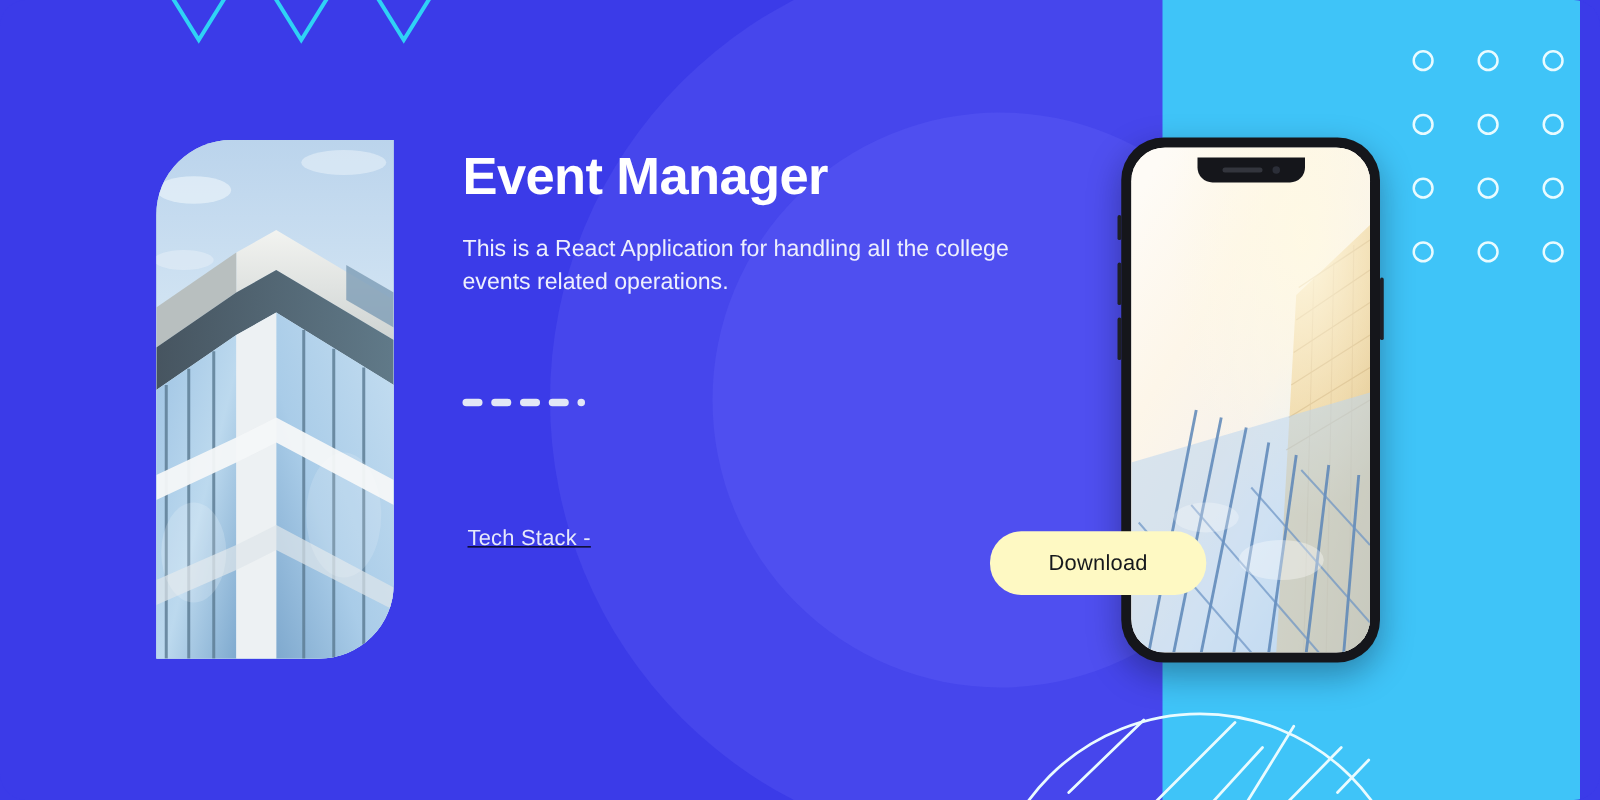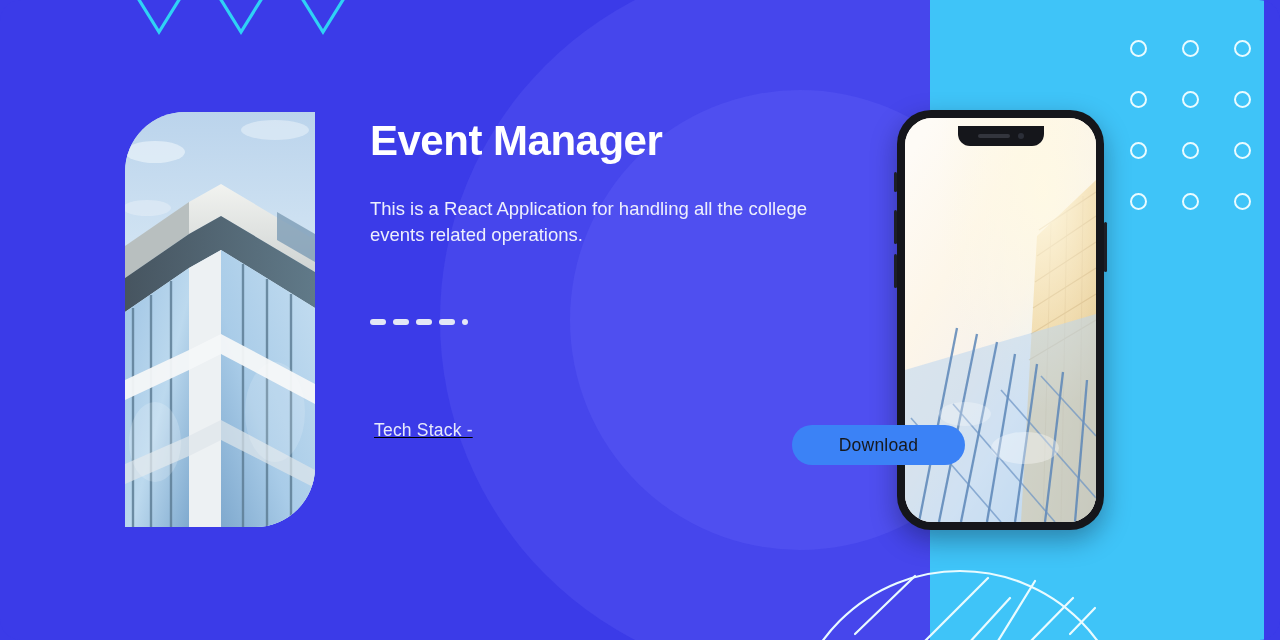--- a/index.html
+++ b/index.html
@@ -72,21 +72,21 @@
     background:linear-gradient(180deg,#BBD4EC 0%,#CFE2F2 30%,#D8E9F6 45%,#C3DBF0 100%);
   }
 
   
   .content { position:absolute; left:370px; top:118px; width:470px; }
   .title {
     font-size:42px; font-weight:bold; color:#FFFFFF;
     letter-spacing:-0.5px; line-height:1.1;
   }
   .subtitle {
-    margin-top:32px;
+    margin-top:22px;
     font-size:18.5px; color:#EDEFFD; line-height:1.38;
     font-weight:300;
   }
 
   .divider { position:absolute; left:370px; top:319px; display:flex; align-items:center; gap:7px; }
   .dash { width:16px; height:6px; border-radius:3px; background:#E3E7F6; }
   .dash-dot { width:6px; height:6px; border-radius:3px; background:#E3E7F6; }
 
   .tech-block { position:absolute; left:370px; top:420px;text-decoration:underline; }
   .tech-label {
@@ -128,22 +128,22 @@
     position:absolute; background:#1D1F26; border-radius:2px;
   }
   .btn-silent { left:-3px; top:62px;  width:3px; height:20px; }
   .btn-volup  { left:-3px; top:100px; width:3px; height:34px; }
   .btn-voldn  { left:-3px; top:144px; width:3px; height:34px; }
   .btn-power  { right:-3px; top:112px; width:3px; height:50px; }
 
   
   .download-btn {
     position:absolute; left:792px; top:425px;
-    width:173px; height:40px;
-    background:#3b82f6;
+    width:173px; height:51px;
+    background:#fef9c3;
     border:none; border-radius:25px;
     font-family:"Liberation Sans", sans-serif;
     font-size:17.5px; color:#16181C;
     cursor:pointer; z-index:20;
     letter-spacing:0.2px;
   }
 </style>
 </head>
 <body>
 

